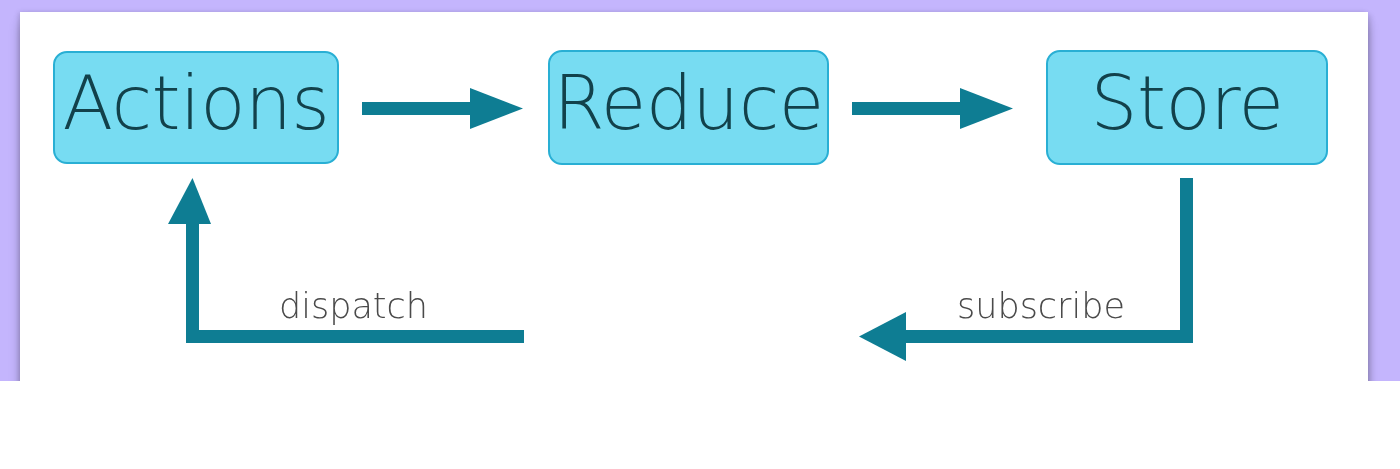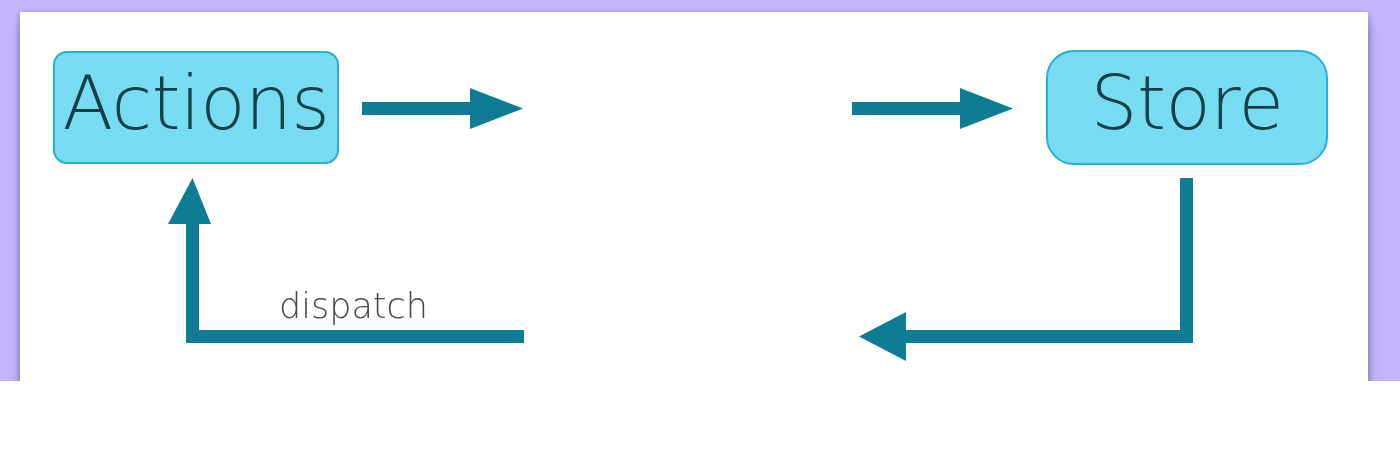--- a/index.html
+++ b/index.html
@@ -68,21 +68,21 @@
     position: relative;
     top: -5px;
     font-family: "DejaVu Sans", "Liberation Sans", sans-serif;
     font-weight: 300;
     font-size: 74px;
     color: #12414B;
   }
 
   #node-actions { left: 53px;   top: 51px;  width: 286px; height: 113px; }
   #node-reduce  { left: 548px;  top: 50px;  width: 281px; height: 115px; }
-  #node-store   { left: 1046px; top: 50px;  width: 282px; height: 115px; border-radius: 28px; }
+  #node-store   { left: 1046px; top: 50px;  width: 282px; height: 115px; }
   #node-view    { left: 549px;  top: 280px; width: 281px; height: 115px; }
 
   
   .connectors {
     position: absolute;
     left: 0; top: 0;
     width: 1400px;
     height: 469px;
     pointer-events: none;
   }
@@ -133,23 +133,27 @@
         <rect x="186" y="330" width="338" height="13" fill="#0E7D93"></rect>
         <rect x="186" y="205" width="13" height="138" fill="#0E7D93"></rect>
         <polygon points="168,224 211,224 192.5,178" fill="#0E7D93"></polygon>
       </g>
     </svg>
 
     <div class="node" id="node-actions">
       <span class="node-label">Actions</span>
     </div>
 
+    <div class="node" id="node-reduce">
+      <span class="node-label">Reduce</span>
+    </div>
 
     <div class="node" id="node-store">
       <span class="node-label">Store</span>
     </div>
 
 
     <div class="edge-label" id="label-dispatch">dispatch</div>
 
+    <div class="edge-label" id="label-subscribe">subscribe</div>
 
   </div>
 </div>
 
 </body></html>

